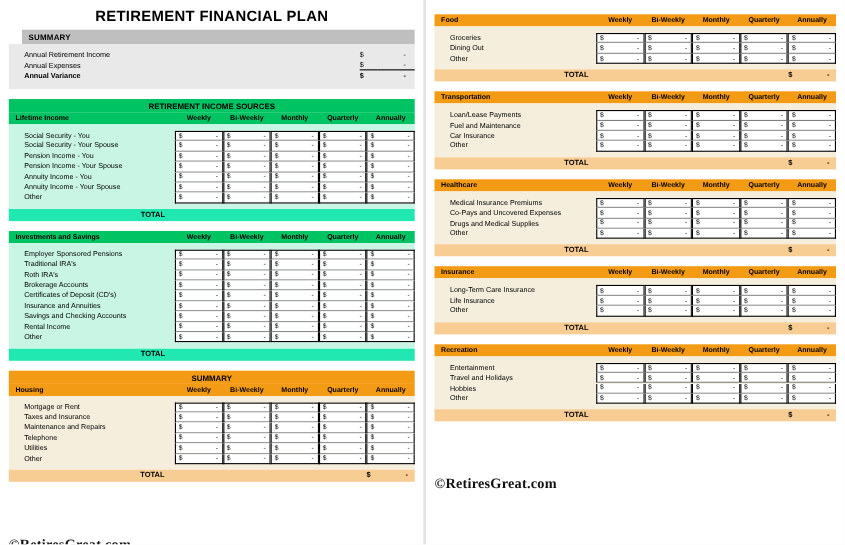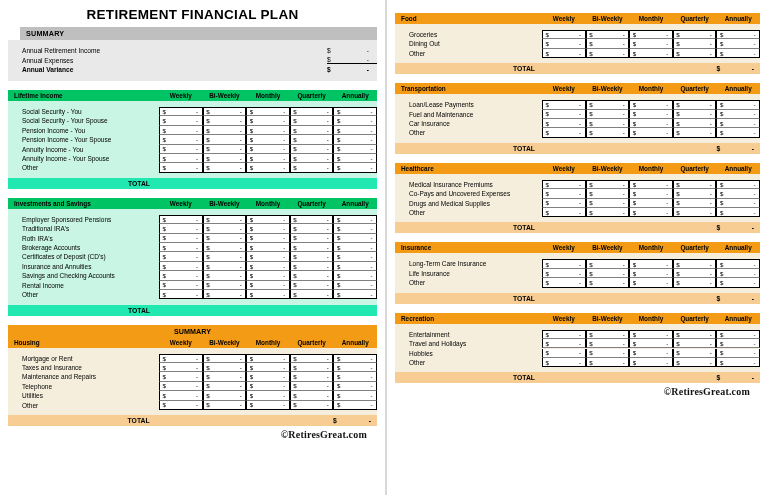--- a/index.html
+++ b/index.html
@@ -134,27 +134,27 @@
   .theme-green .total-row { background: #21E8B0; }
 
   
   .theme-orange .band-title,
   .theme-orange .band-head { background: #F49B15; }
   .theme-orange .sec-body  { background: #f5eedc; }
   .theme-orange .total-row { background: #f7cd94; }
 
   
   .footer {
-    text-align: right;
     padding: 3px 10px 0 0;
     font-family: "Liberation Serif", serif;
-    font-size: 10px;
+    font-size: 13px;
     font-weight: bold;
     color: #111;
     letter-spacing: .2px;
+    margin-top: 46px;
   }
   .spacer-sm { height: 4px; }
 </style>
 </head>
 <body>
 
 <div class="page">
 
   <div class="panel panel-left">
     <div class="inner">
@@ -176,20 +176,21 @@
           </div>
           <div class="sum-row bold">
             <span class="lbl">Annual Variance</span>
             <span class="cur">$</span>
             <span class="val">-</span>
           </div>
         </div>
       </div>
 
       <div class="section theme-green">
+        <div class="band-title">RETIREMENT INCOME SOURCES</div>
         <div class="band-head">
           <div class="h-label">Lifetime Income</div>
           <div class="cols">
             <div>Weekly</div>
             <div>Bi-Weekly</div>
             <div>Monthly</div>
             <div>Quarterly</div>
             <div>Annually</div>
           </div>
         </div>

